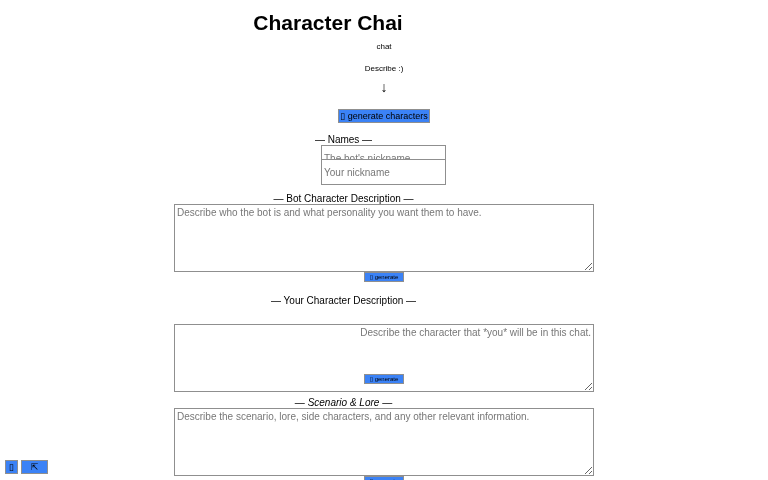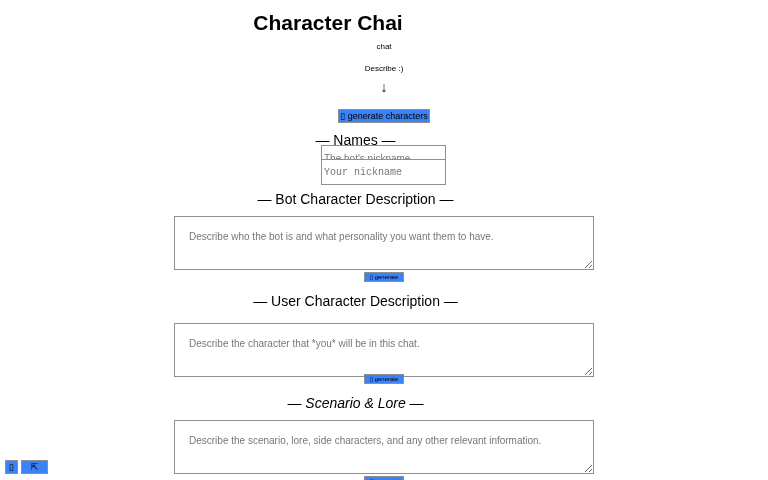--- a/index.html
+++ b/index.html
@@ -5,59 +5,59 @@
   html, body { margin:0; padding:0; background:#ffffff; }
   body { width:768px; height:480px; overflow:hidden; position:relative;
          font-family:"Liberation Sans", sans-serif; color:#000; }
   .page { position:absolute; left:0; top:0; width:768px; text-align:center; }
   h1 { position:absolute; left:0; width:656px; top:10px; margin:0; font-size:21px; font-weight:bold; line-height:26px; }
   .small { position:absolute; left:0; width:768px; font-size:8px; line-height:10px; }
   .arrow { position:absolute; left:0; width:768px; top:79px; font-size:14px; line-height:16px; }
   .btn { font-family:"Liberation Sans", sans-serif; background:#3b82f6; border:1px solid #8f8f8f; border-radius:0;
          color:#000; padding:0 3px; cursor:pointer; }
   .gen-chars { position:absolute; left:338px; top:109px; width:92px; height:14px; font-size:9px; line-height:12px; padding:0; }
-  .label { position:absolute; left:12px; width:687px; font-size:14px; line-height:12px; }
+  .label { position:absolute; left:0; width:687px; font-size:10px; line-height:12px; }
   .label b { font-weight:normal; }
   .nick { position:absolute; left:321px; width:125px; height:26px; border:1px solid #8f8f8f; box-sizing:border-box;
           font-size:10px; padding:0 2px; font-family:"Liberation Sans", sans-serif; }
   .nick::placeholder { color:#777; }
-  textarea { position:absolute; left:174px; width:420px; height:54px; box-sizing:border-box; border:1px solid #8f8f8f;
-             font-family:"Liberation Sans", sans-serif; font-size:10px; padding:14px; resize:both;margin-top:12px; }
+  textarea { position:absolute; left:174px; width:420px; height:68px; box-sizing:border-box; border:1px solid #8f8f8f;
+             font-family:"Liberation Sans", sans-serif; font-size:10px; padding:2px; resize:both; }
   textarea::placeholder { color:#777; }
   .gen { position:absolute; left:364px; width:40px; height:10px; font-size:6px; line-height:8px; padding:0; }
   .corner { position:absolute; top:460px; height:14px; font-size:9px; line-height:12px; padding:0; }
 </style>
 </head>
 <body>
 
 <div class="page">
   <h1>Character Chai</h1>
   <div class="small" style="top:42px;">chat</div>
   <div class="small" style="top:64px;">Describe :)</div>
   <div class="arrow">↓</div>
 
   <button class="btn gen-chars">
     <span>▯</span>
     <span>generate characters</span>
   </button>
 
   <div class="label" style="top:134px;">— Names —</div>
   <input class="nick" style="top: 145px;" type="text" placeholder="The bot's nickname">
-  <input class="nick" style="top: 159px; font-family: Liberation Mono, monospace;" type="text" placeholder="Your nickname">
+  <input class="nick" style="top: 159px;" type="text" placeholder="Your nickname">
 
   <div class="label" style="top:193px;">
     <span>— </span><b>Bot</b><span> Character Description —</span>
   </div>
   <textarea style="top: 204px;" placeholder="Describe who the bot is and what personality you want them to have."></textarea>
   <button class="btn gen" style="top:272px;">▯ generate</button>
 
   <div class="label" style="top:295px;">
-    <span>— </span><b>User</b><span> Character Description —</span>
+    <span>— </span><b>Your</b><span> Character Description —</span>
   </div>
-  <textarea style="top: 311px;" placeholder="Describe the character that *you* will be in this chat."></textarea>
+  <textarea style="top: 324px; text-align: right;" placeholder="Describe the character that *you* will be in this chat."></textarea>
   <button class="btn gen" style="top:374px;">▯ generate</button>
 
   <div class="label" style="top:397px;font-style:italic;">— Scenario &amp; Lore —</div>
   <textarea style="top: 408px;" placeholder="Describe the scenario, lore, side characters, and any other relevant information."></textarea>
   <button class="btn gen" style="top:476px;">▯ generate</button>
 </div>
 
 <button class="btn corner" style="left:5px;width:13px;">▯</button>
 <button class="btn corner" style="left:21px;width:27px;">⇱</button>
 

